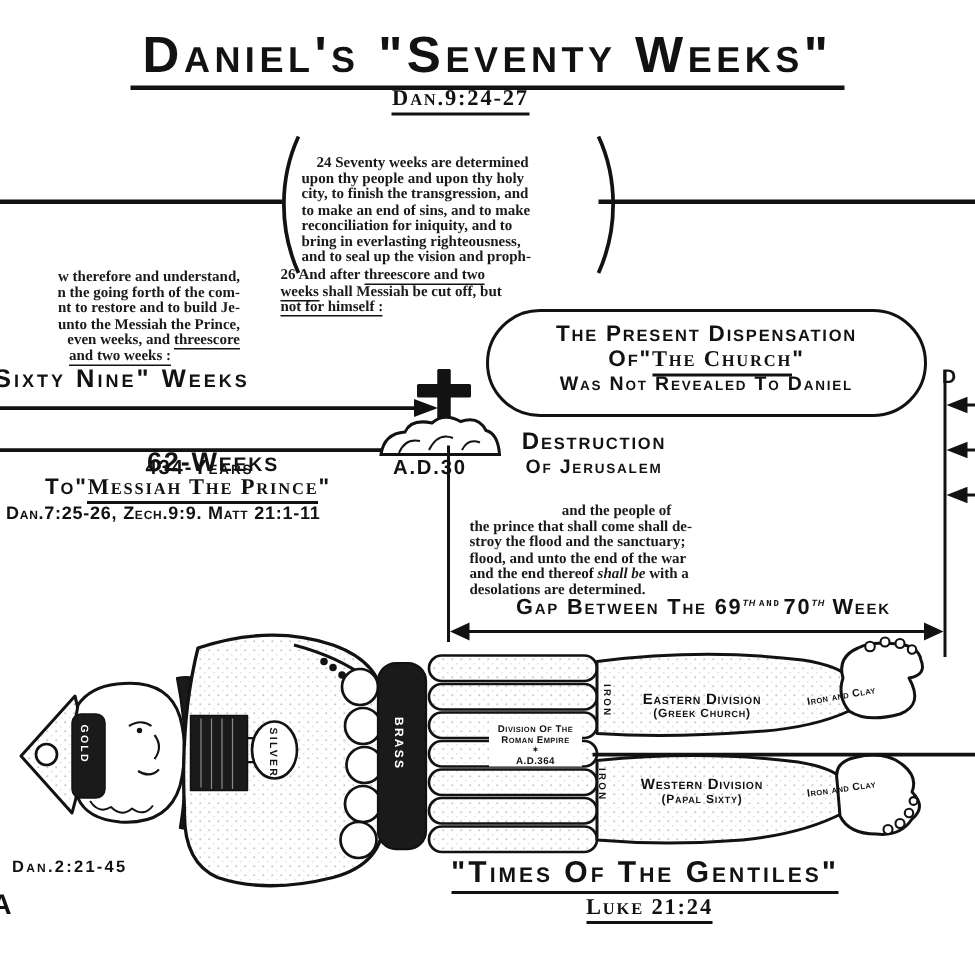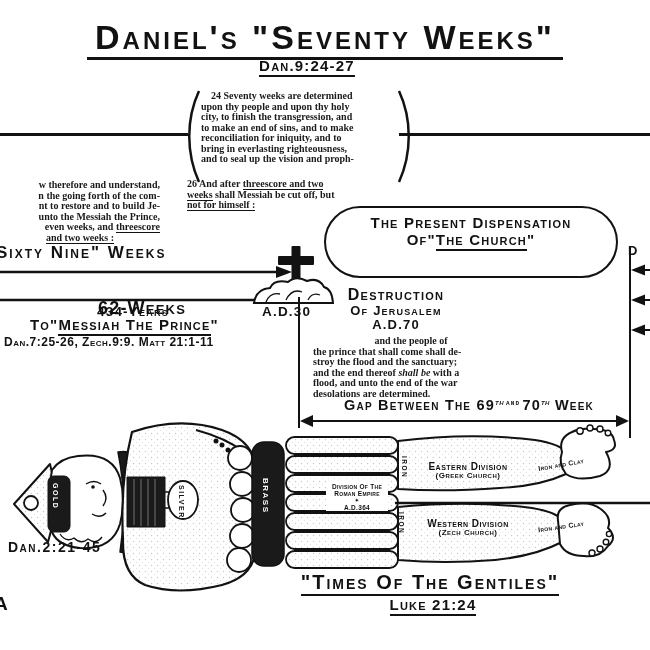--- a/index.html
+++ b/index.html
@@ -4,23 +4,23 @@
 <style>
   html,body{margin:0;padding:0;background:#fff;}
   .stage{position:relative;width:650px;height:650px;background:#ffffff;overflow:hidden;
          font-family:"Liberation Sans",sans-serif;}
   .abs{position:absolute;}
   .hc{font-family:"Liberation Sans",sans-serif;font-variant:small-caps;font-weight:700;
       color:#121212;letter-spacing:1.2px;line-height:1.12;white-space:nowrap;}
   .serif{font-family:"Liberation Serif",serif;font-weight:700;font-size:10px;
          line-height:10.5px;color:#1a1a1a;}
   .bl{display:block;}
-  .ind{text-indent:10px;}
+  .ind{text-indent:10px;margin-top:13px;}
   .u{border-bottom:1.5px solid #121212;font-family:Liberation Serif, serif;}
-  .u2{border-bottom:2.5px solid #121212;padding-bottom:1px;}
+  .u2{border-bottom:2.5px solid #121212;padding-bottom:1px;font-family:Liberation Serif, serif;}
   .ctr{text-align:center;}
   .vert{writing-mode:vertical-rl;text-orientation:sideways;font-family:"Liberation Sans",sans-serif;
         font-weight:700;letter-spacing:1.5px;white-space:nowrap;line-height:1;}
   .sup{font-size:8px;position:relative;top:-5px;letter-spacing:.5px;font-style:italic;}
   .gs2{font-size:8px;position:relative;top:-5px;margin:0 2px;font-family:Liberation Mono, monospace;}
   svg{position:absolute;left:0;top:0;}
 </style>
 </head>
 <body>
 
@@ -172,40 +172,40 @@
 
   <div class="abs serif" style="left:187px;top:179px;width:212px">
     <span class="bl"><span>26 And after </span><span class="u">threescore and two</span></span>
     <span class="bl"><span class="u">weeks</span><span> shall Messiah be cut off, but</span></span>
     <span class="bl"><span class="u">not for himself :</span></span>
   </div>
 
   <div class="abs" style="left:324px;top:206px;width:294px;height:72px;border:2.5px solid #121212;border-radius:38px;text-align:center;padding-top:7px;box-sizing:border-box">
     <span class="bl hc" style="font-size:15px">The Present Dispensation</span>
     <span class="bl hc" style="font-size:15px"><span>Of"</span><span class="u2">The Church</span><span>"</span></span>
+    <span class="bl hc" style="font-size:13px">Was Not Revealed To Daniel</span>
   </div>
 
   <div class="abs hc" style="left:-4px;top:243px;font-size:17px;letter-spacing:2px">Sixty Nine" Weeks</div>
   <div class="abs hc" style="left:98px;top:298px;font-size:18px">62-Weeks</div>
   <div class="abs hc" style="left:97px;top:304px;font-size:13.5px">434-Years</div>
   <div class="abs hc" style="left:262px;top:304px;font-size:13.5px">A.D.30</div>
   <div class="abs hc" style="left:30px;top:317px;font-size:15px"><span>To"</span><span class="u2">Messiah The Prince</span><span>"</span></div>
   <div class="abs hc" style="left:4px;top:336px;font-size:12px;letter-spacing:.5px">Dan.7:25-26, Zech.9:9. Matt 21:1-11</div>
 
   <div class="abs ctr" style="left:322px;top:286px;width:148px">
     <span class="bl hc" style="font-size:16px">Destruction</span>
     <span class="bl hc" style="font-size:13px">Of Jerusalem</span>
-    <span class="bl hc" style="font-size:13px">A.D.70</span>
   </div>
   <div class="abs serif" style="left:313px;top:336px;width:196px">
     <span class="bl ctr">and the people of</span>
     <span class="bl">the prince that shall come shall de-</span>
     <span class="bl">stroy the flood and the sanctuary;</span>
+    <span class="bl">flood, and unto the end of the war</span>
     <span class="bl"><span>and the end thereof </span><i>shall be</i><span> with a</span></span>
-    <span class="bl">flood, and unto the end of the war</span>
     <span class="bl">desolations are determined.</span>
   </div>
 
   <div class="abs hc ctr" style="left:306px;top:397px;width:326px;font-size:14.5px">
     <span>Gap Between The 69</span><span class="sup">th</span><span class="gs2">and</span><span>70</span><span class="sup">th</span><span style="margin-left:5px">Week</span>
   </div>
 
   <div class="abs vert" style="left:52px;top:483px;height:44px;color:#ffffff;font-size:7px">GOLD</div>
   <div class="abs vert" style="left:178px;top:485px;height:32px;color:#121212;font-size:7px">SILVER</div>
   <div class="abs vert" style="left:261px;top:478px;height:52px;color:#ffffff;font-size:8px">BRASS</div>
@@ -217,24 +217,24 @@
   </div>
   <div class="abs vert" style="left:400px;top:456px;height:30px;color:#121212;font-size:6.5px">IRON</div>
   <div class="abs vert" style="left:397px;top:512px;height:30px;color:#121212;font-size:6.5px">IRON</div>
   <div class="abs hc ctr" style="left:418px;top:461px;width:100px;font-size:10px;letter-spacing:.5px">
     <span class="bl">Eastern Division</span>
     <span class="bl" style="font-size:8px">(Greek Church)</span>
   </div>
   <div class="abs hc" style="left:538px;top:461px;font-size:7px;letter-spacing:.3px;transform:rotate(-10deg)">Iron and Clay</div>
   <div class="abs hc ctr" style="left:418px;top:518px;width:100px;font-size:10px;letter-spacing:.5px">
     <span class="bl">Western Division</span>
-    <span class="bl" style="font-size:8px">(Zech Church)</span>
+    <span class="bl" style="font-size:8px">(Papal Sixty)</span>
   </div>
   <div class="abs hc" style="left:538px;top:523px;font-size:7px;letter-spacing:.3px;transform:rotate(-8deg)">Iron and Clay</div>
-  <div class="abs hc" style="left:8px;top:540px;font-size:14px;letter-spacing:1.5px">Dan.2:21-45</div>
+  <div class="abs hc" style="left:8px;top:572px;font-size:11px;letter-spacing:1.5px">Dan.2:21-45</div>
 
   <div class="abs hc ctr" style="left:270px;top:571px;width:320px;font-size:20px;letter-spacing:2px">
     <span style="border-bottom:2.5px solid #121212;padding-bottom:1px">"Times Of The Gentiles"</span>
   </div>
   <div class="abs hc ctr" style="left:353px;top:597px;width:160px;font-size:15px">
     <span class="u2">Luke 21:24</span>
   </div>
 
   <div class="abs hc" style="left:628px;top:244px;font-size:13px">D</div>
   <div class="abs hc" style="left:-6px;top:593px;font-size:19px">A</div>

